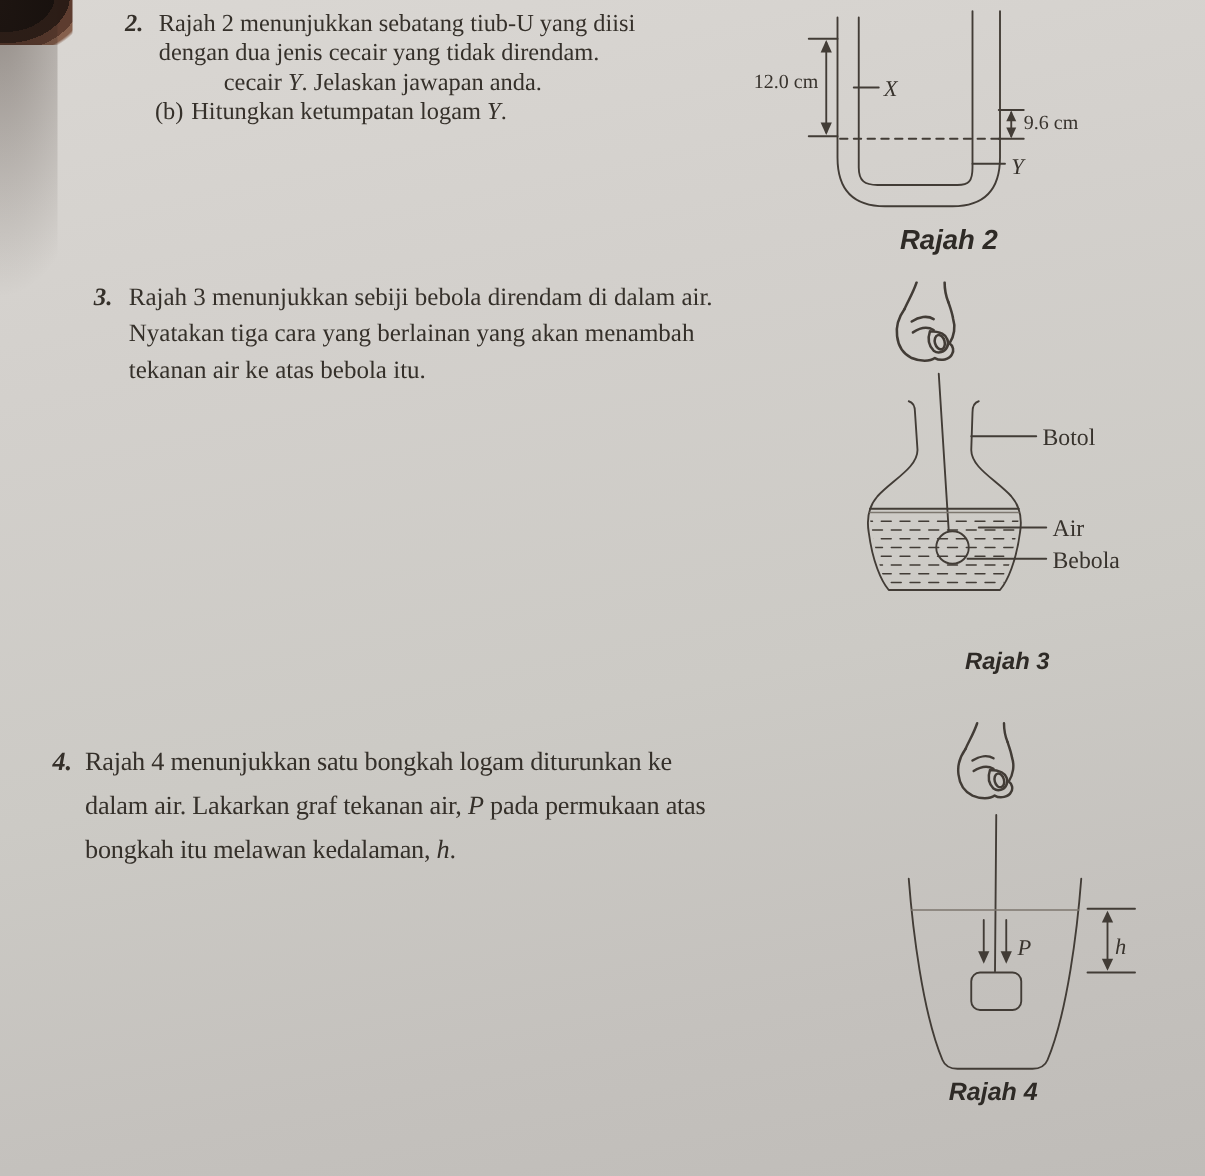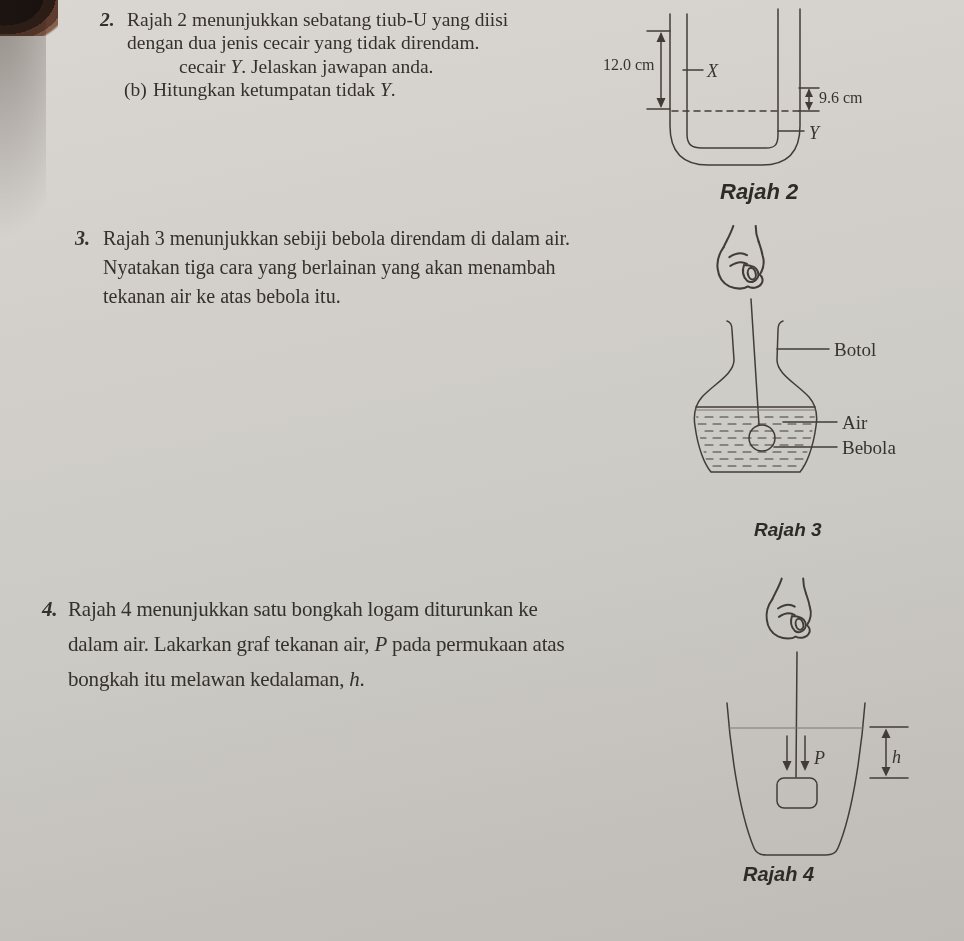--- a/index.html
+++ b/index.html
@@ -76,21 +76,21 @@
         </g>
       </symbol>
     </defs>
   </svg>
 
   <section class="q q2">
     <span class="qnum">2.</span>
     <div class="qline ind"><span>Rajah 2 menunjukkan sebatang tiub-U yang diisi</span></div>
     <div class="qline ind"><span>dengan dua jenis cecair yang tidak direndam.</span></div>
     <div class="qline inda2"><span>cecair </span><span class="var">Y</span><span>. Jelaskan jawapan anda.</span></div>
-    <div class="qline indb"><span class="sublab-b">(b)</span><span>Hitungkan ketumpatan tidak </span><span class="var">Y</span><span>.</span></div>
+    <div class="qline indb"><span class="sublab-b">(b)</span><span>Hitungkan ketumpatan logam </span><span class="var">Y</span><span>.</span></div>
   </section>
 
   <svg class="fig" style="left:590px;top:0" width="374" height="212" viewBox="0 0 374 212">
     <g>
       <path d="M80,14 L80,126 C80,152 93,165 118,165 L172,165 C197,165 210,152 210,126 L210,9"></path>
       <path d="M97,14 L97,134 C97,145 102,148 112,148 L176,148 C185,148 188,145 188,134 L188,9"></path>
     </g>
     <line x1="82" y1="111" x2="213" y2="111" stroke-dasharray="6 5"></line>
     <g>
       <line x1="57" y1="31" x2="80" y2="31"></line>
@@ -146,21 +146,21 @@
       <line x1="40" y1="244" x2="170" y2="244" stroke-dasharray="8 7" stroke-dashoffset="7"></line>
     </g>
     <circle cx="112" cy="216" r="13" fill="#cfccc8"></circle>
     <line x1="127" y1="127" x2="179" y2="127"></line>
     <text class="ltext" x="184" y="134">Botol</text>
     <line x1="133" y1="200" x2="187" y2="200"></line>
     <text class="ltext" x="192" y="207">Air</text>
     <line x1="124" y1="225" x2="187" y2="225"></line>
     <text class="ltext" x="192" y="232">Bebola</text>
   </svg>
-  <div class="caption" style="left:754px;top:519px;font-size:19px">Rajah 3</div>
+  <div class="caption" style="left:772px;top:519px;font-size:19px">Rajah 3</div>
 
   <section class="q q4">
     <span class="qnum">4.</span>
     <div class="qline ind"><span>Rajah 4 menunjukkan satu bongkah logam diturunkan ke</span></div>
     <div class="qline ind"><span>dalam air. Lakarkan graf tekanan air, </span><span class="var">P</span><span> pada permukaan atas</span></div>
     <div class="qline ind"><span>bongkah itu melawan kedalaman, </span><span class="var">h</span><span>.</span></div>
   </section>
 
   <svg class="fig" style="left:680px;top:572px" width="284" height="300" viewBox="0 0 284 300">
     <use href="#hand-sketch" x="84" y="4" width="56" height="78"></use>
@@ -177,15 +177,15 @@
     <rect x="97" y="206" width="40" height="30" rx="7" fill="#d1cec9"></rect>
     <g>
       <line x1="190" y1="155" x2="228" y2="155"></line>
       <line x1="190" y1="206" x2="228" y2="206"></line>
       <line x1="206" y1="159" x2="206" y2="202"></line>
       <polygon class="head" points="206,156.5 201.5,166 210.5,166"></polygon>
       <polygon class="head" points="206,204.5 201.5,195 210.5,195"></polygon>
     </g>
     <text class="vtext" x="212" y="191">h</text>
   </svg>
-  <div class="caption" style="left:743px;top:863px;font-size:20px">Rajah 4</div>
+  <div class="caption" style="left:759px;top:863px;font-size:20px">Rajah 4</div>
 
 </div>
 
 </body></html>

